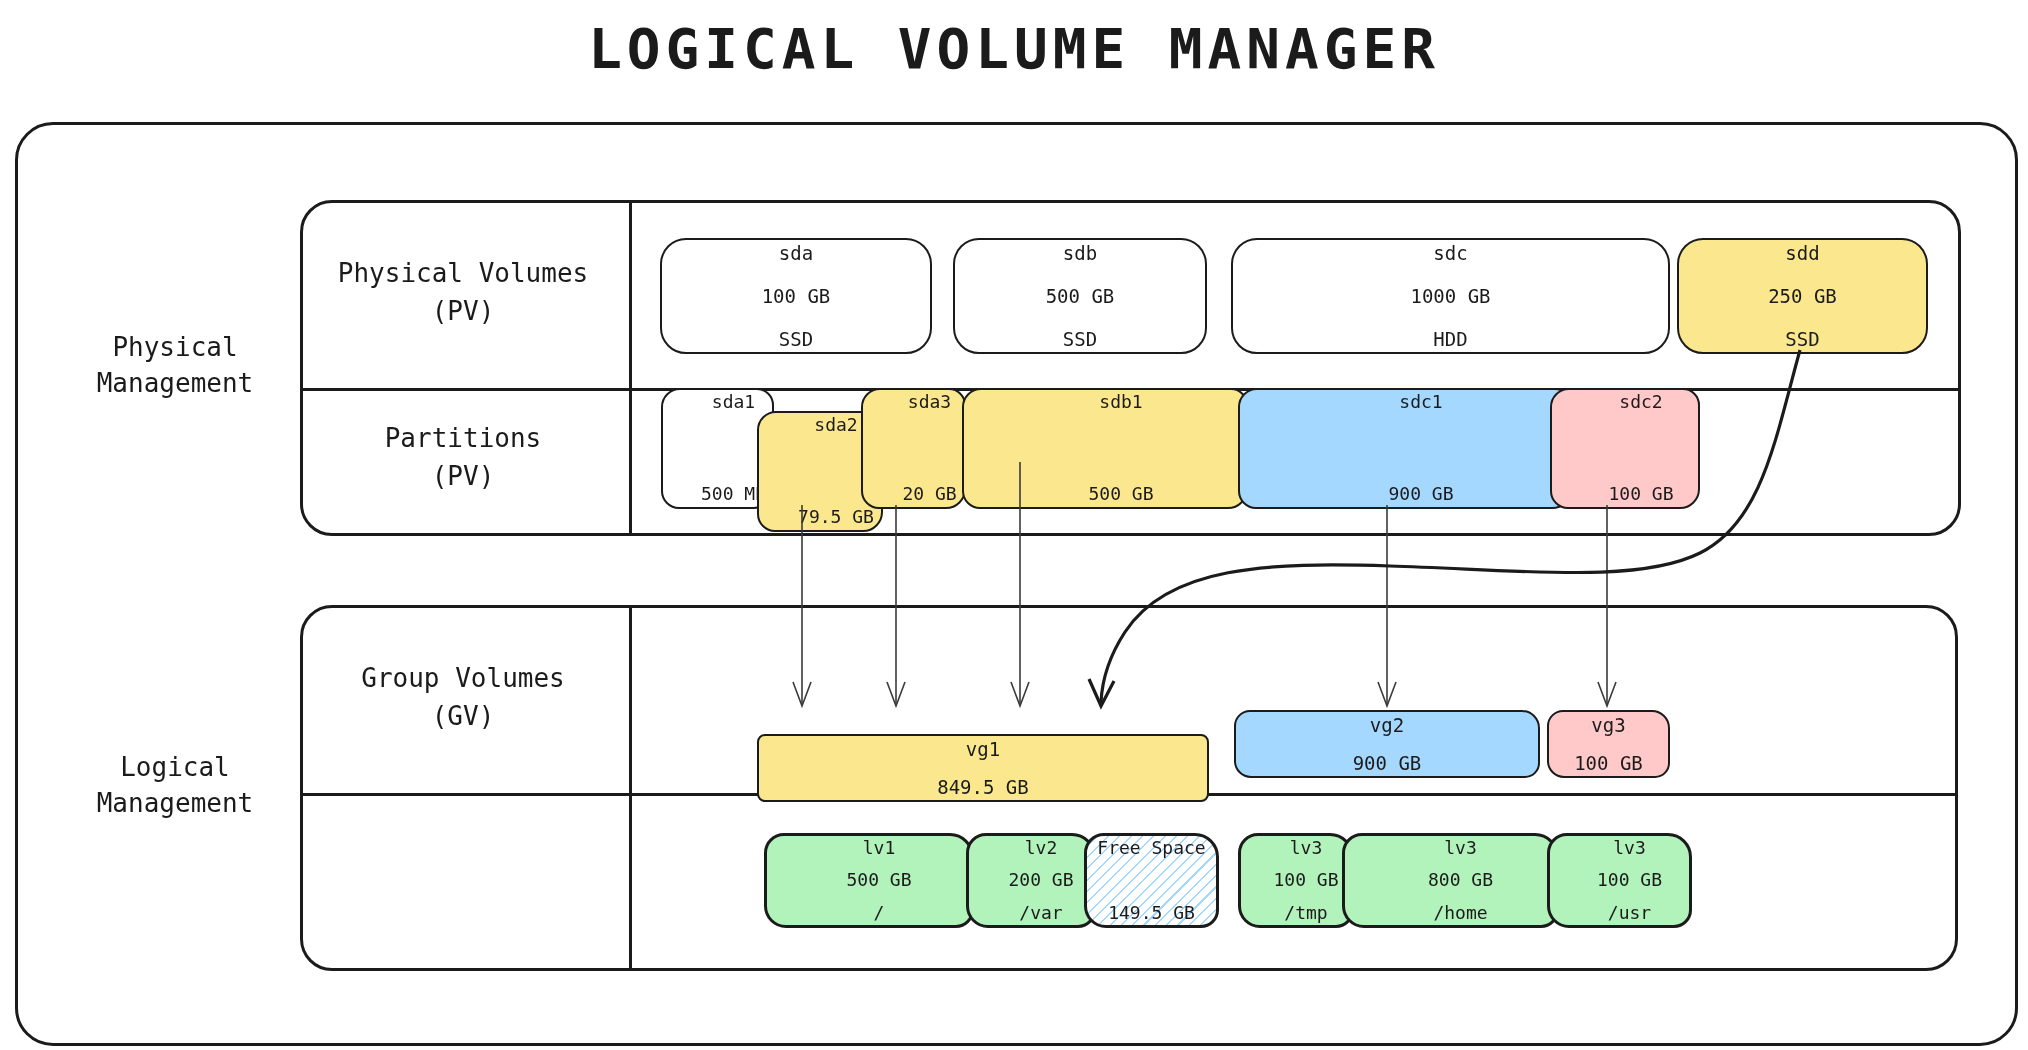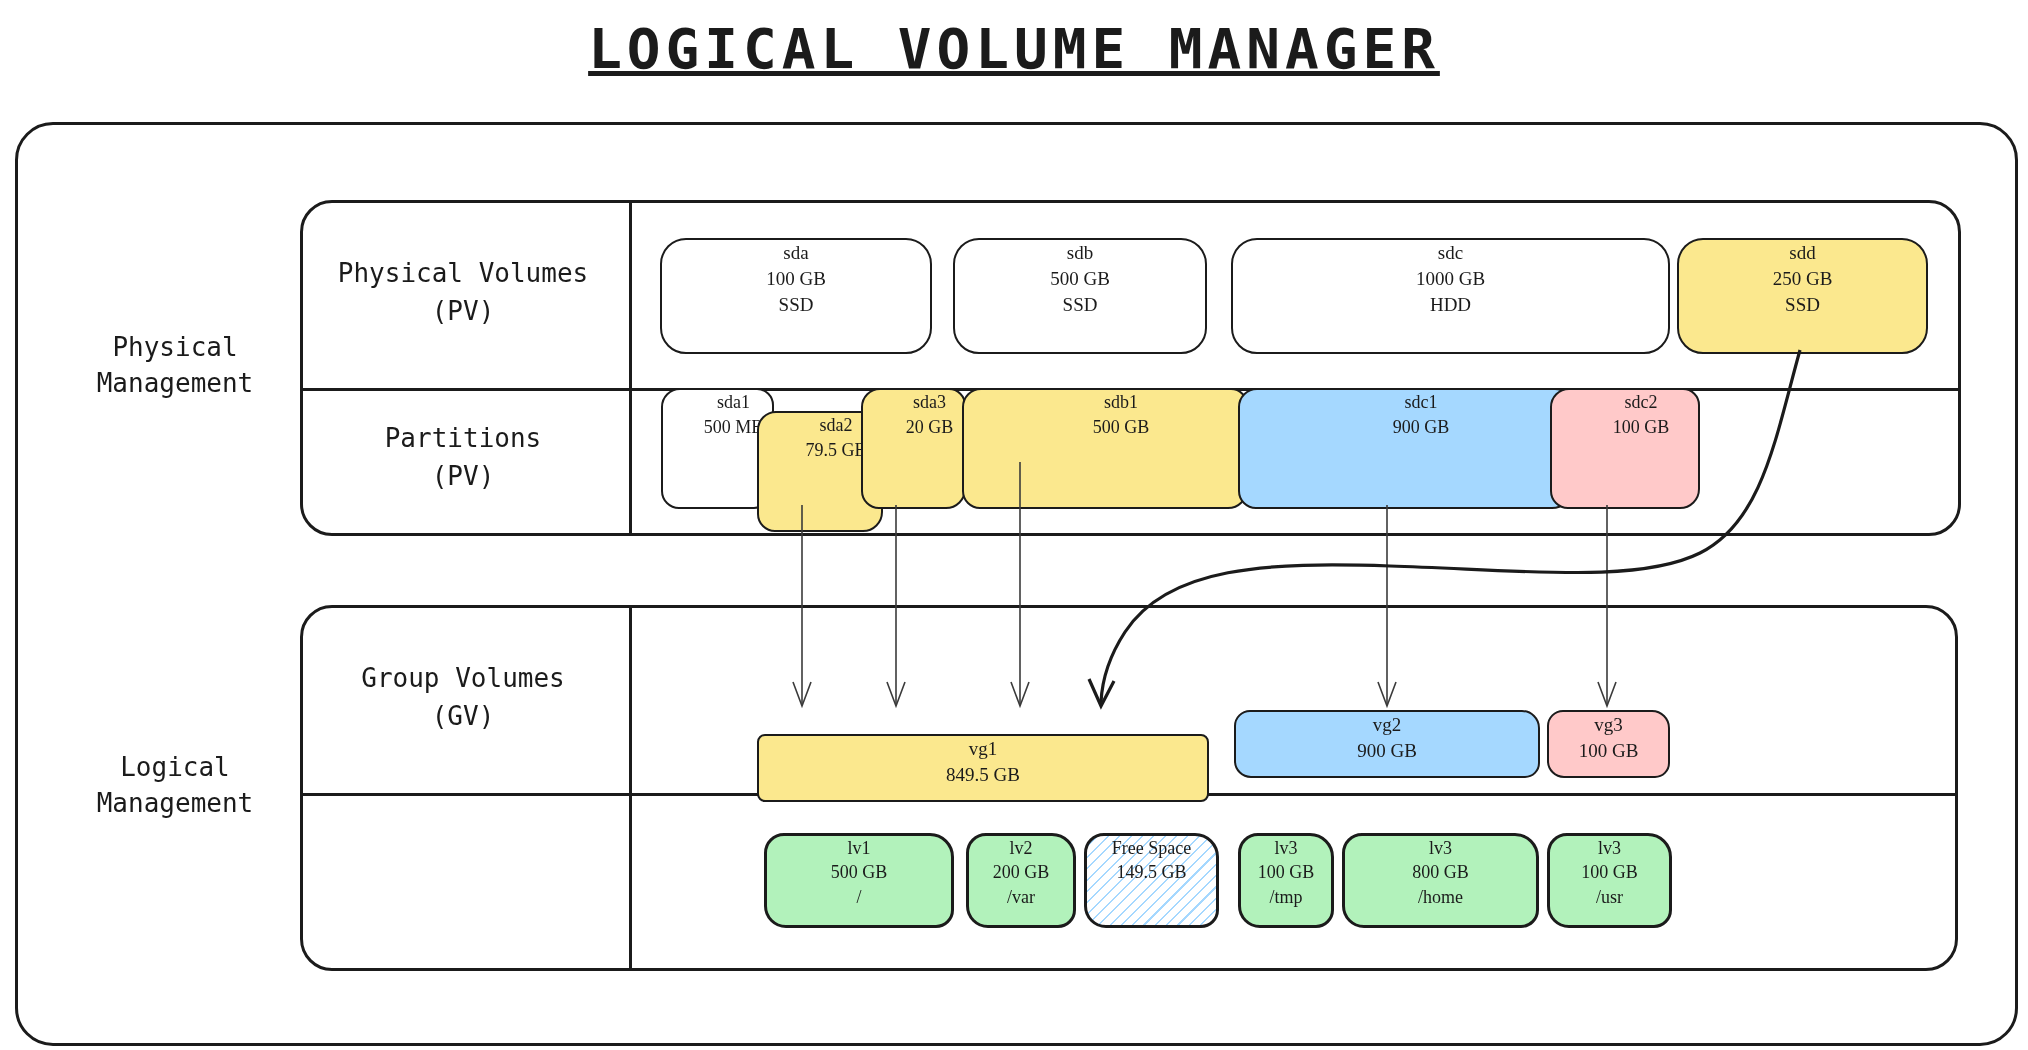--- a/index.html
+++ b/index.html
@@ -2,21 +2,21 @@
 <html style="--c-ink: #1b1b1b; --c-yellow: #fbe88e; --c-blue: #a5d8ff; --c-pink: #ffc9c9; --c-green: #b2f2bb; --c-hatch: #a5d8ff;"><head>
 <meta charset="utf-8">
 <style>
   html,body{margin:0;padding:0;background:#fff;}
   #canvas{
     position:relative;width:2028px;height:1050px;background:#fff;overflow:hidden;
     font-family:"DejaVu Sans Mono","Liberation Mono",monospace;color:var(--c-ink,#1b1b1b);
   }
   .title{
     position:absolute;left:0;top:16px;width:100%;text-align:center;
-    font-size:56px;font-weight:700;letter-spacing:5px;white-space:nowrap;text-decoration:underline;
+    font-size:56px;font-weight:700;letter-spacing:5px;white-space:nowrap;
   }
   .outer-box{
     position:absolute;left:15px;top:122px;width:1997px;height:918px;
     border:3.5px solid var(--c-ink);border-radius:38px;background:#fff;
   }
   .section-box{
     position:absolute;border:3px solid var(--c-ink);border-radius:32px;background:#fff;
   }
   .sec-physical{left:300px;top:200px;width:1655px;height:330px;}
   .sec-logical{left:300px;top:605px;width:1652px;height:360px;}
@@ -24,33 +24,33 @@
   .hline{position:absolute;left:0;right:0;height:2.5px;background:var(--c-ink);}
   .cell-label{
     position:absolute;display:flex;align-items:center;justify-content:center;
     text-align:center;font-size:26px;font-weight:500;white-space:pre-line;line-height:1.45;
   }
   .side-label{
     position:absolute;display:flex;align-items:center;justify-content:center;
     text-align:center;font-size:26px;font-weight:500;white-space:pre-line;line-height:1.4;
   }
   .node{
-    position:absolute;display:flex;flex-direction:column;align-items:center;justify-content:flex-start;
+    position:absolute;display:flex;flex-direction:column;align-items:center;justify-content:space-between;
     text-align:center;border:2.6px solid var(--c-ink);background:#fff;
-    font-size:19px;line-height:1.38;border-radius:26px;font-family:Liberation Serif, serif;
+    font-size:19px;line-height:1.38;border-radius:26px;
   }
   .node span{display:block;white-space:nowrap;}
   .part{border-radius:19px 17px 20px 18px;font-size:18px;padding-left:32px;}
   .vg{border-radius:16px 18px 15px 17px;font-size:19px;border-width:2.8px;}
   .lv{border-radius:20px 24px 18px 22px;font-size:18px;border-width:3.2px;line-height:1.35;}
   .f-white{background:#fff;}
   .f-yellow{background:var(--c-yellow);}
   .f-blue{background:var(--c-blue);}
   .f-pink{background:var(--c-pink);}
-  .f-green{background:var(--c-green);}
+  .f-green{background:var(--c-green);padding-left:20px;}
   .f-free{background:repeating-linear-gradient(135deg,#ffffff 0px,#ffffff 6.5px,var(--c-hatch) 6.5px,var(--c-hatch) 8px);}
   svg.arrows{position:absolute;left:0;top:0;pointer-events:none;}
 </style>
 </head>
 <body>
 
 <div id="canvas">
 
   <div class="title">LOGICAL VOLUME MANAGER</div>
 

